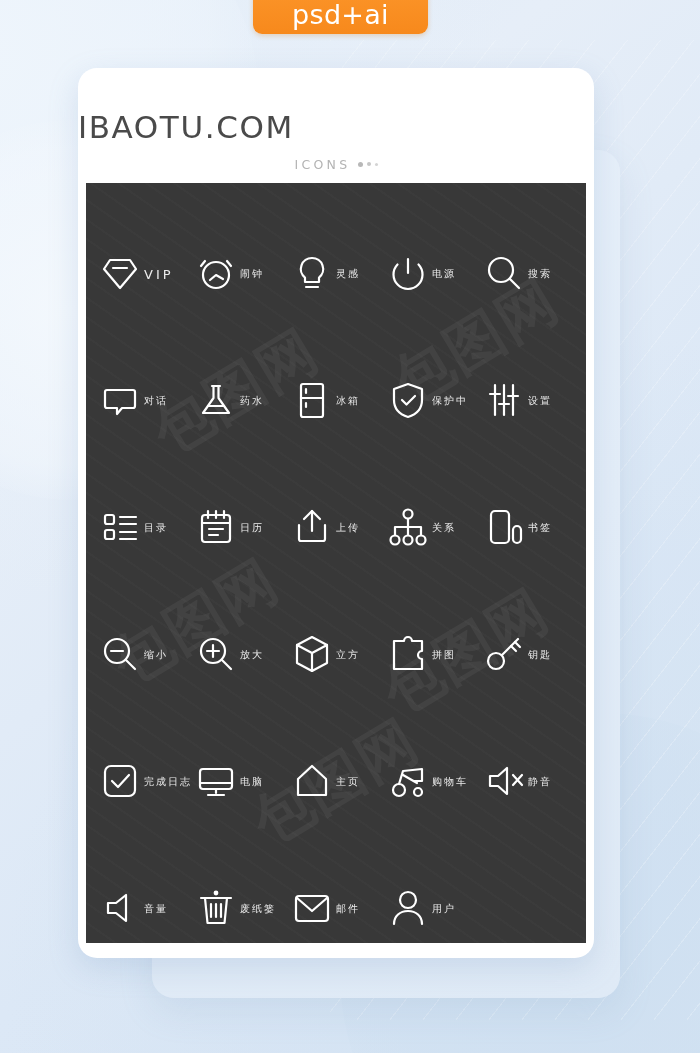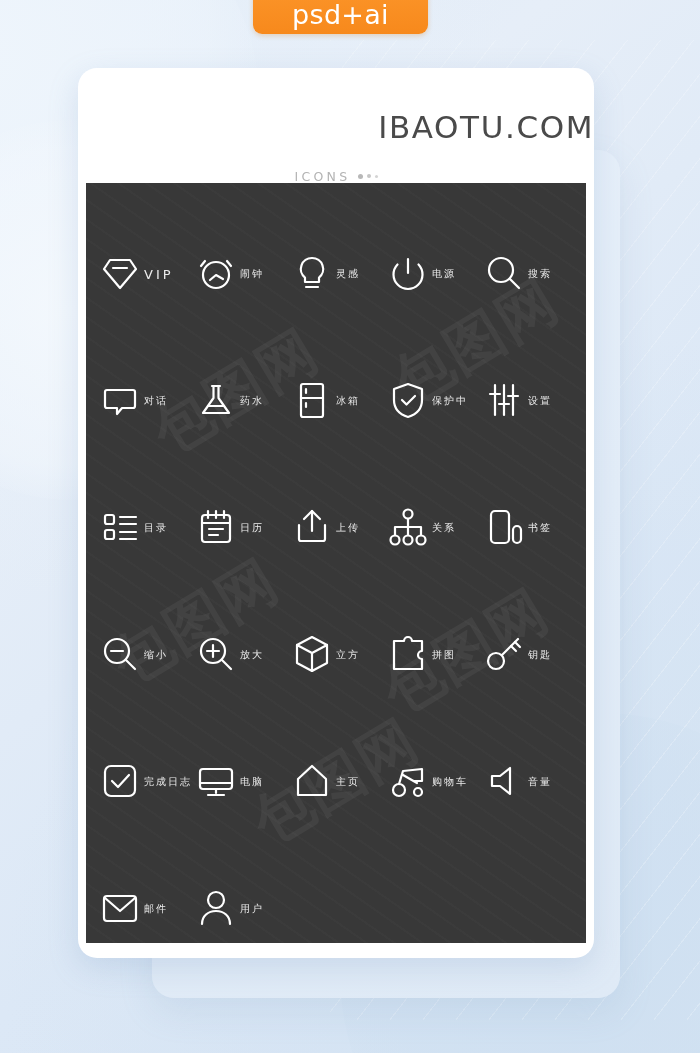--- a/index.html
+++ b/index.html
@@ -45,26 +45,26 @@
     box-shadow:0 14px 34px rgba(130,160,195,.16);
   }
 
   
   .card{
     position:absolute; left:78px; top:68px; width:516px; height:890px;
     background:#ffffff; border-radius:19px;
     box-shadow:0 10px 30px rgba(120,150,190,.22);
     overflow:hidden;
   }
-  .card-header{ padding-top:41px; text-align:right; }
+  .card-header{ padding-top:41px; text-align:left; }
   .brand{
     font-size:31px; color:#4a4a4a; letter-spacing:1.6px; font-weight:400;
     font-family:"DejaVu Sans", sans-serif;
   }
-  .sub-row{ margin-top:24px; display:flex; align-items:center; justify-content:center; gap:7px; }
+  .sub-row{ margin-top:12px; display:flex; align-items:center; justify-content:center; gap:7px; }
   .sub{ font-size:12.5px; color:#b3b3b3; letter-spacing:3.3px; font-family:"DejaVu Sans", sans-serif; }
   .dots{ display:flex; align-items:center; gap:4px; padding-bottom:1px; }
   .dots i{ display:block; border-radius:50%; background:#b8b8b8; }
   .dots i:nth-child(1){ width:5px;height:5px; }
   .dots i:nth-child(2){ width:4px;height:4px; background:#c6c6c6; }
   .dots i:nth-child(3){ width:3px;height:3px; background:#d4d4d4; }
 
   
   .panel{
     position:absolute; left:8px; top:115px; width:500px; height:760px;
@@ -375,24 +375,47 @@
               <circle fill="none" stroke="#ffffff" stroke-width="2.2" stroke-linecap="round" stroke-linejoin="round" cx="34" cy="35" r="4"></circle>
               <path fill="none" stroke="#ffffff" stroke-width="2.2" stroke-linecap="round" stroke-linejoin="round" d="M15 27 L19 14 L38 12 V24 H30"></path>
               <path fill="none" stroke="#ffffff" stroke-width="2.2" stroke-linecap="round" stroke-linejoin="round" d="M19 18 L33 26"></path>
             </svg>
           </div>
           <div class="label">购物车</div>
         </div>
         <div class="cell">
           <div class="glyph">
             <svg viewBox="0 0 48 48" width="48" height="48">
+              <path fill="none" stroke="#ffffff" stroke-width="2.2" stroke-linecap="round" stroke-linejoin="round" d="M10 19 H18 L27 11 V37 L18 29 H10 Z"></path>
+              <path fill="none" stroke="#ffffff" stroke-width="2.2" stroke-linecap="round" stroke-linejoin="round" d="M33 18 L42 28"></path>
+              <path fill="none" stroke="#ffffff" stroke-width="2.2" stroke-linecap="round" stroke-linejoin="round" d="M42 18 L33 28"></path>
+            </svg>
+          </div>
+          <div class="label">静音</div>
+        </div>
+        <div class="cell">
+          <div class="glyph">
+            <svg viewBox="0 0 48 48" width="48" height="48">
               <path fill="none" stroke="#ffffff" stroke-width="2.2" stroke-linecap="round" stroke-linejoin="round" d="M12 19 H20 L30 11 V37 L20 29 H12 Z"></path>
             </svg>
           </div>
           <div class="label">音量</div>
+        </div>
+        <div class="cell">
+          <div class="glyph">
+            <svg viewBox="0 0 48 48" width="48" height="48">
+              <path fill="none" stroke="#ffffff" stroke-width="2.2" stroke-linecap="round" stroke-linejoin="round" d="M9 14 H39"></path>
+              <path fill="none" stroke="#ffffff" stroke-width="2.2" stroke-linecap="round" stroke-linejoin="round" d="M13 14 L15.5 39 H32.5 L35 14"></path>
+              <path fill="none" stroke="#ffffff" stroke-width="2.2" stroke-linecap="round" stroke-linejoin="round" d="M19 20 V33"></path>
+              <path fill="none" stroke="#ffffff" stroke-width="2.2" stroke-linecap="round" stroke-linejoin="round" d="M24 20 V33"></path>
+              <path fill="none" stroke="#ffffff" stroke-width="2.2" stroke-linecap="round" stroke-linejoin="round" d="M29 20 V33"></path>
+              <circle fill="#ffffff" cx="24" cy="9" r="2.4"></circle>
+            </svg>
+          </div>
+          <div class="label">废纸篓</div>
         </div>
         <div class="cell">
           <div class="glyph">
             <svg viewBox="0 0 48 48" width="48" height="48">
               <rect fill="none" stroke="#ffffff" stroke-width="2.2" stroke-linecap="round" stroke-linejoin="round" x="8" y="12" width="32" height="25" rx="3"></rect>
               <path fill="none" stroke="#ffffff" stroke-width="2.2" stroke-linecap="round" stroke-linejoin="round" d="M9 14 L24 27 L39 14"></path>
             </svg>
           </div>
           <div class="label">邮件</div>
         </div>

